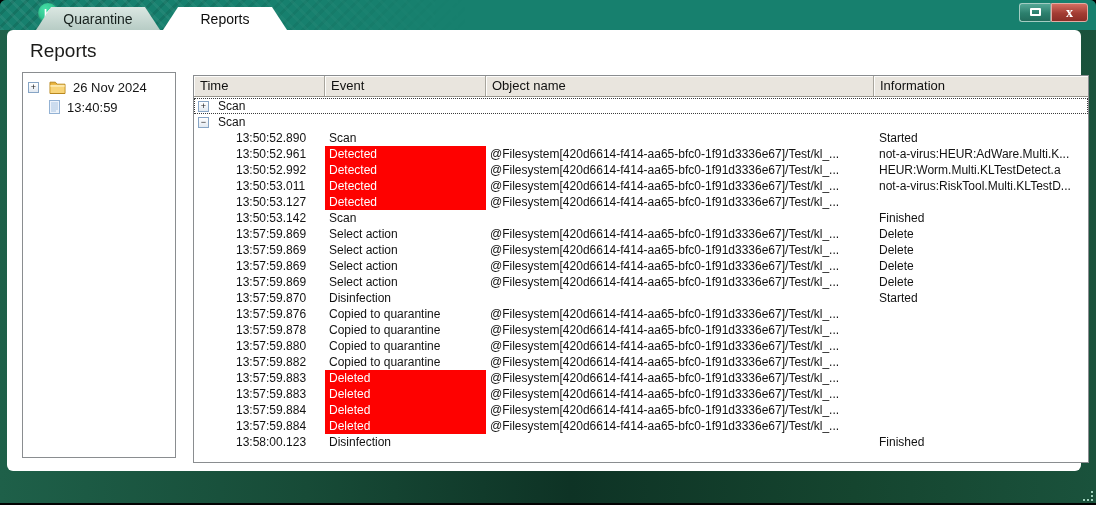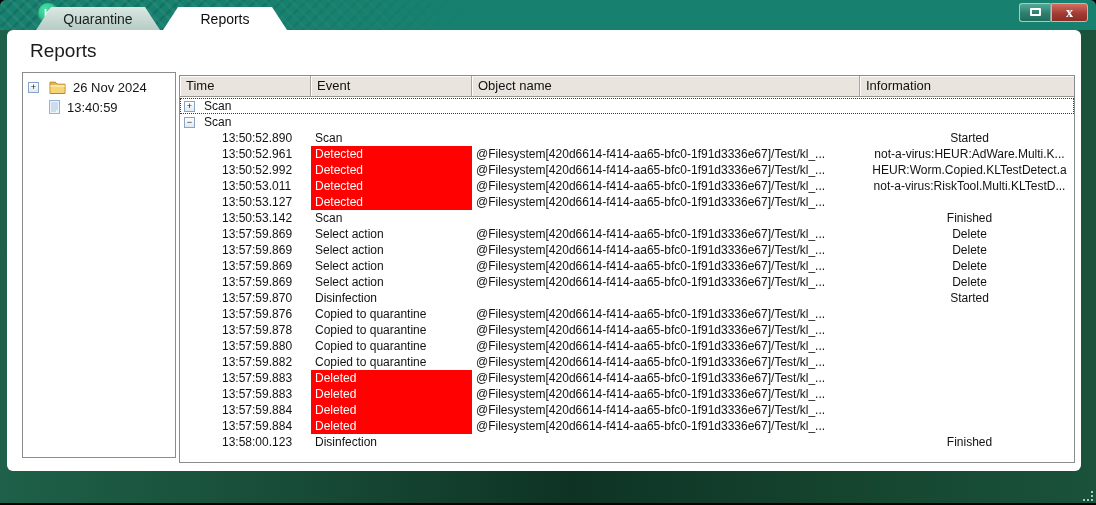--- a/index.html
+++ b/index.html
@@ -50,36 +50,36 @@
   .tree-node .expander { margin-left:5px; }
   .tree-node .t-icon { margin-left:10px; display:inline-flex; }
   .tree-node.child .t-icon { margin-left:26px; }
   .tree-node .t-label { margin-left:7px; white-space:nowrap; }
 
   .expander { width:11px; height:11px; flex:0 0 11px; border:1px solid #87a5c5;
               background:linear-gradient(#ffffff,#e2e9f1); font-size:9px; line-height:9px;
               text-align:center; color:#222; cursor:default; }
 
   
-  .report-table { position:absolute; left:172px; top:45px; width:896px; height:388px;
+  .report-table { position:absolute; left:186px; top:45px; width:896px; height:388px;
                   border:1px solid #8a8d90; background:#fff; overflow:hidden; }
   .thead { display:grid; grid-template-columns:131px 161px 388px 1fr; height:21px;
            background:#e9e5de; border-bottom:1px solid #97948c; }
   .th { font-size:13px; line-height:20px; color:#111; padding-left:6px; white-space:nowrap; overflow:hidden;
         border-right:1px solid #a8a59d; box-shadow:inset 1px 1px 0 #fdfcfa; cursor:default; }
   .th:last-child { border-right:none; }
 
   .tbody { padding-top:1px; }
   .row { display:grid; grid-template-columns:131px 161px 388px 1fr; height:16px; }
   .cell { font-size:12px; line-height:16px; color:#121212; white-space:nowrap; overflow:hidden; }
   .cell-time { padding-left:42px; }
   .cell-event { padding-left:4px; }
   .cell-event.alert { background:#fe0100; color:#fff; }
   .cell-object { padding-left:4px; }
-  .cell-info { padding-left:5px;text-align:center; }
+  .cell-info { padding-left:5px; }
 
   .group-row { display:flex; align-items:center; height:16px; }
   .group-row .expander { margin-left:4px; }
   .group-row .g-label { margin-left:9px; font-size:12px; color:#121212; }
   .group-row.focused { outline:1px dotted #3c3c3c; outline-offset:-1px; }
 
   
   .close-button { position:absolute; left:1012px; top:503px; width:74px; height:21px;
                   background:linear-gradient(#fcfbf9,#dfdbd3 50%,#c8c4ba);
                   border:1px solid #5f5f59; border-radius:4px; font-size:13px; color:#0f0f0f;
@@ -168,21 +168,21 @@
     <div class="cell cell-time">13:50:52.961</div>
     <div class="cell cell-event alert">Detected</div>
     <div class="cell cell-object">@Filesystem[420d6614-f414-aa65-bfc0-1f91d3336e67]/Test/kl_...</div>
     <div class="cell cell-info">not-a-virus:HEUR:AdWare.Multi.K...</div>
   </div>
 
   <div class="row">
     <div class="cell cell-time">13:50:52.992</div>
     <div class="cell cell-event alert">Detected</div>
     <div class="cell cell-object">@Filesystem[420d6614-f414-aa65-bfc0-1f91d3336e67]/Test/kl_...</div>
-    <div class="cell cell-info">HEUR:Worm.Copied.KLTestDetect.a</div>
+    <div class="cell cell-info">HEUR:Worm.Multi.KLTestDetect.a</div>
   </div>
 
   <div class="row">
     <div class="cell cell-time">13:50:53.011</div>
     <div class="cell cell-event alert">Detected</div>
     <div class="cell cell-object">@Filesystem[420d6614-f414-aa65-bfc0-1f91d3336e67]/Test/kl_...</div>
     <div class="cell cell-info">not-a-virus:RiskTool.Multi.KLTestD...</div>
   </div>
 
   <div class="row">

